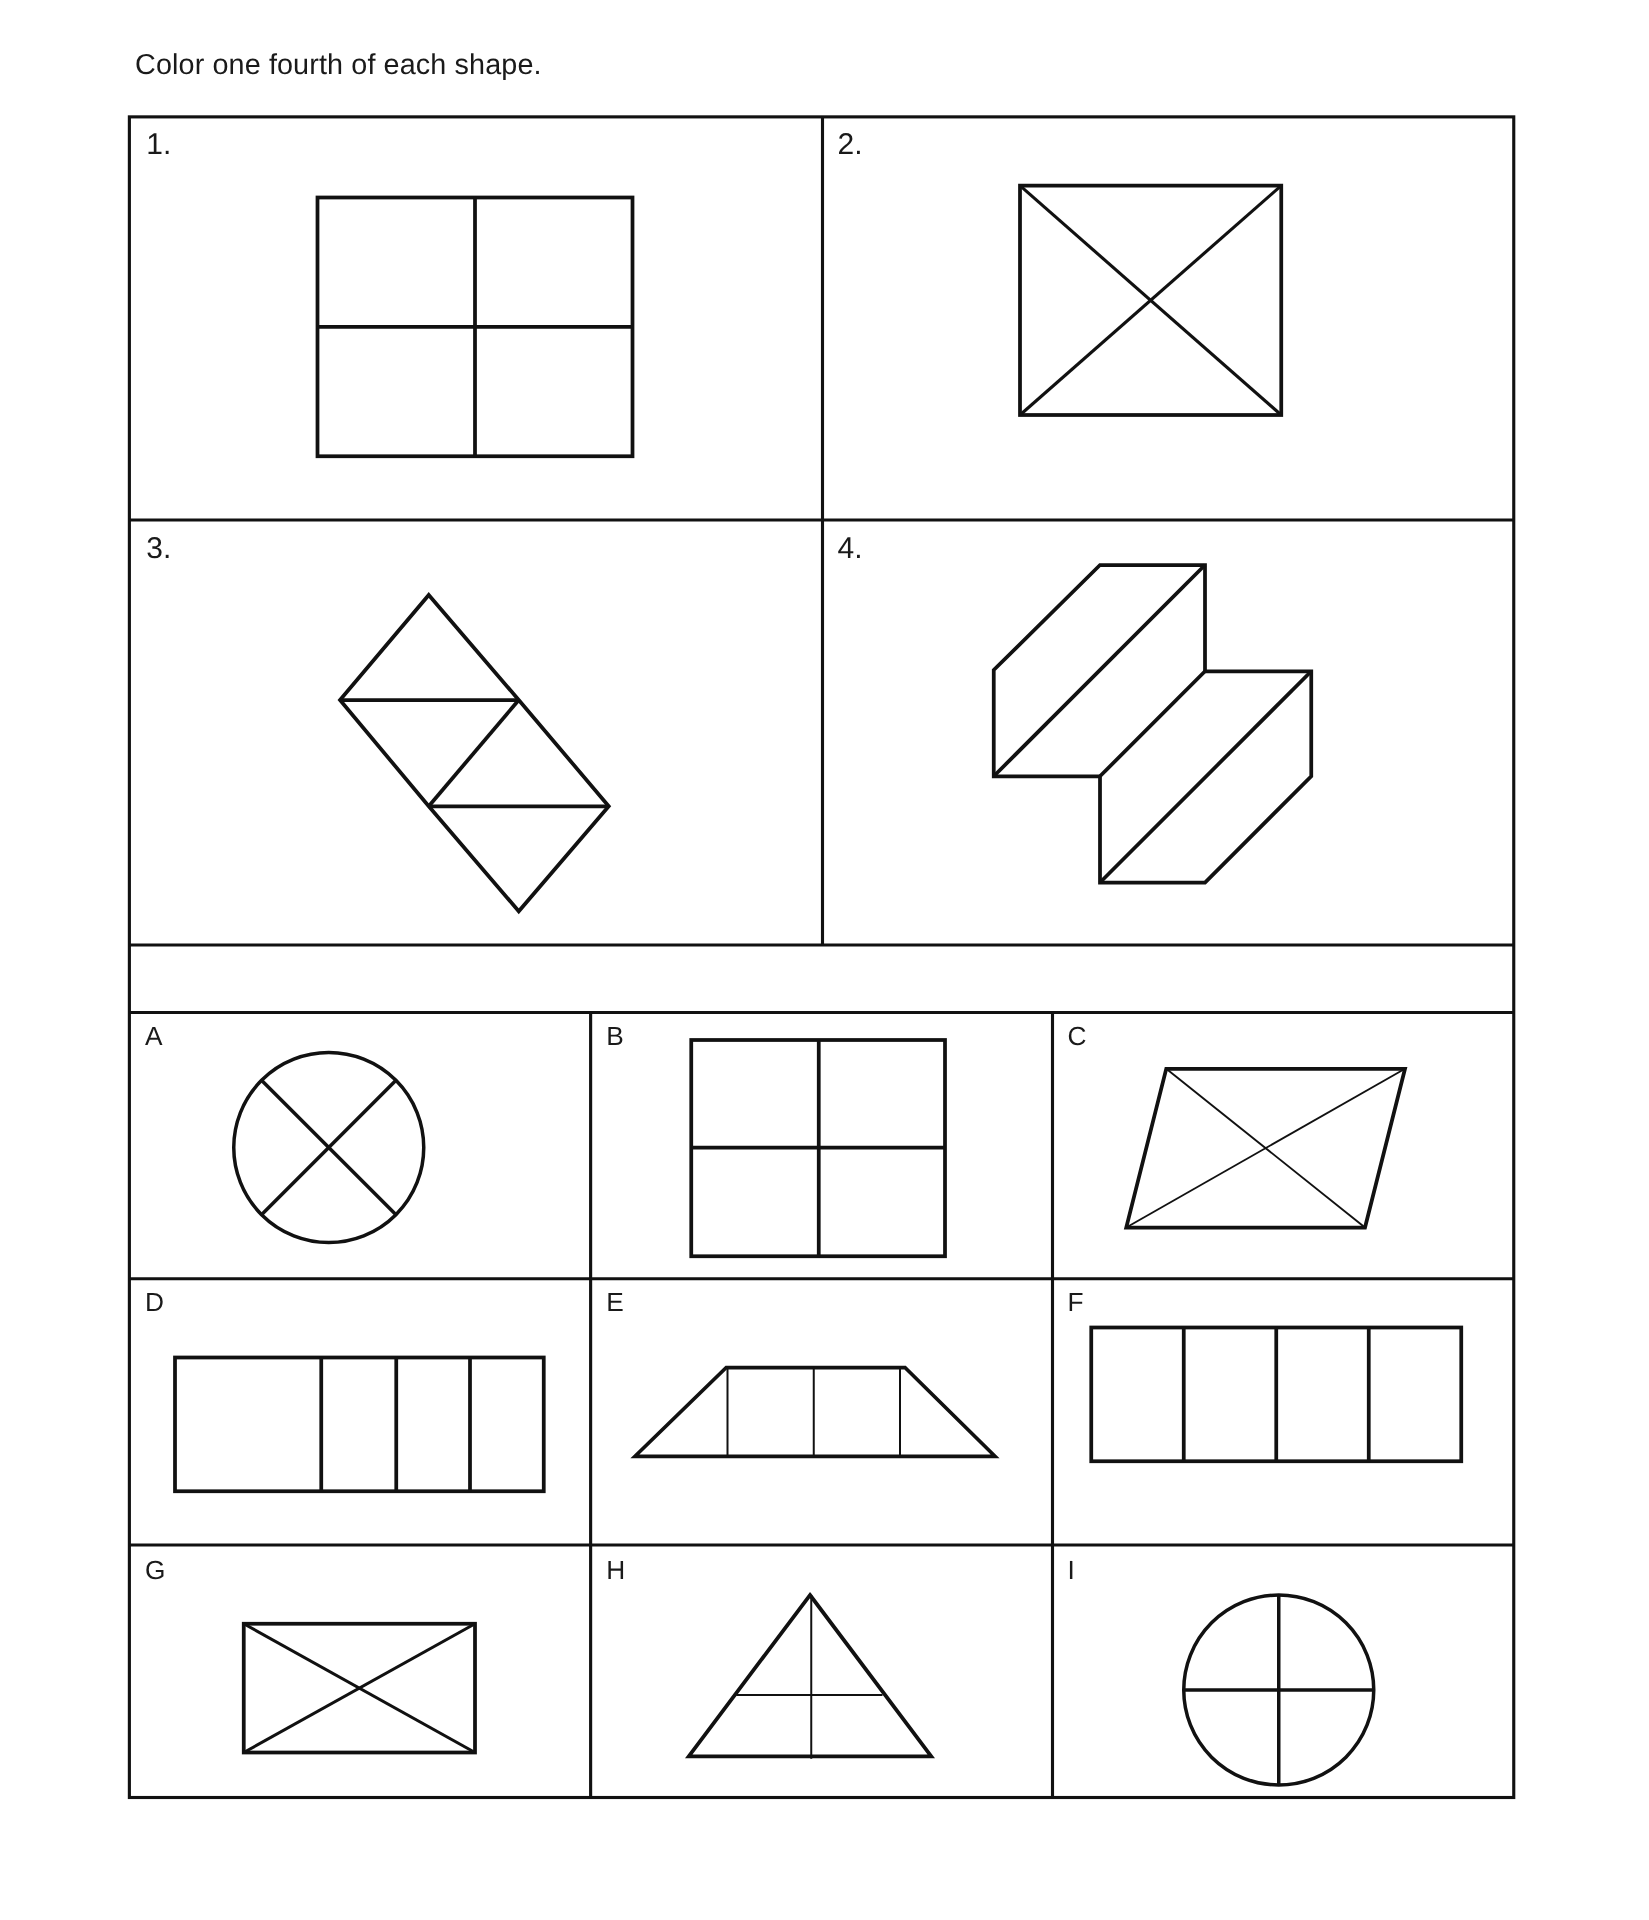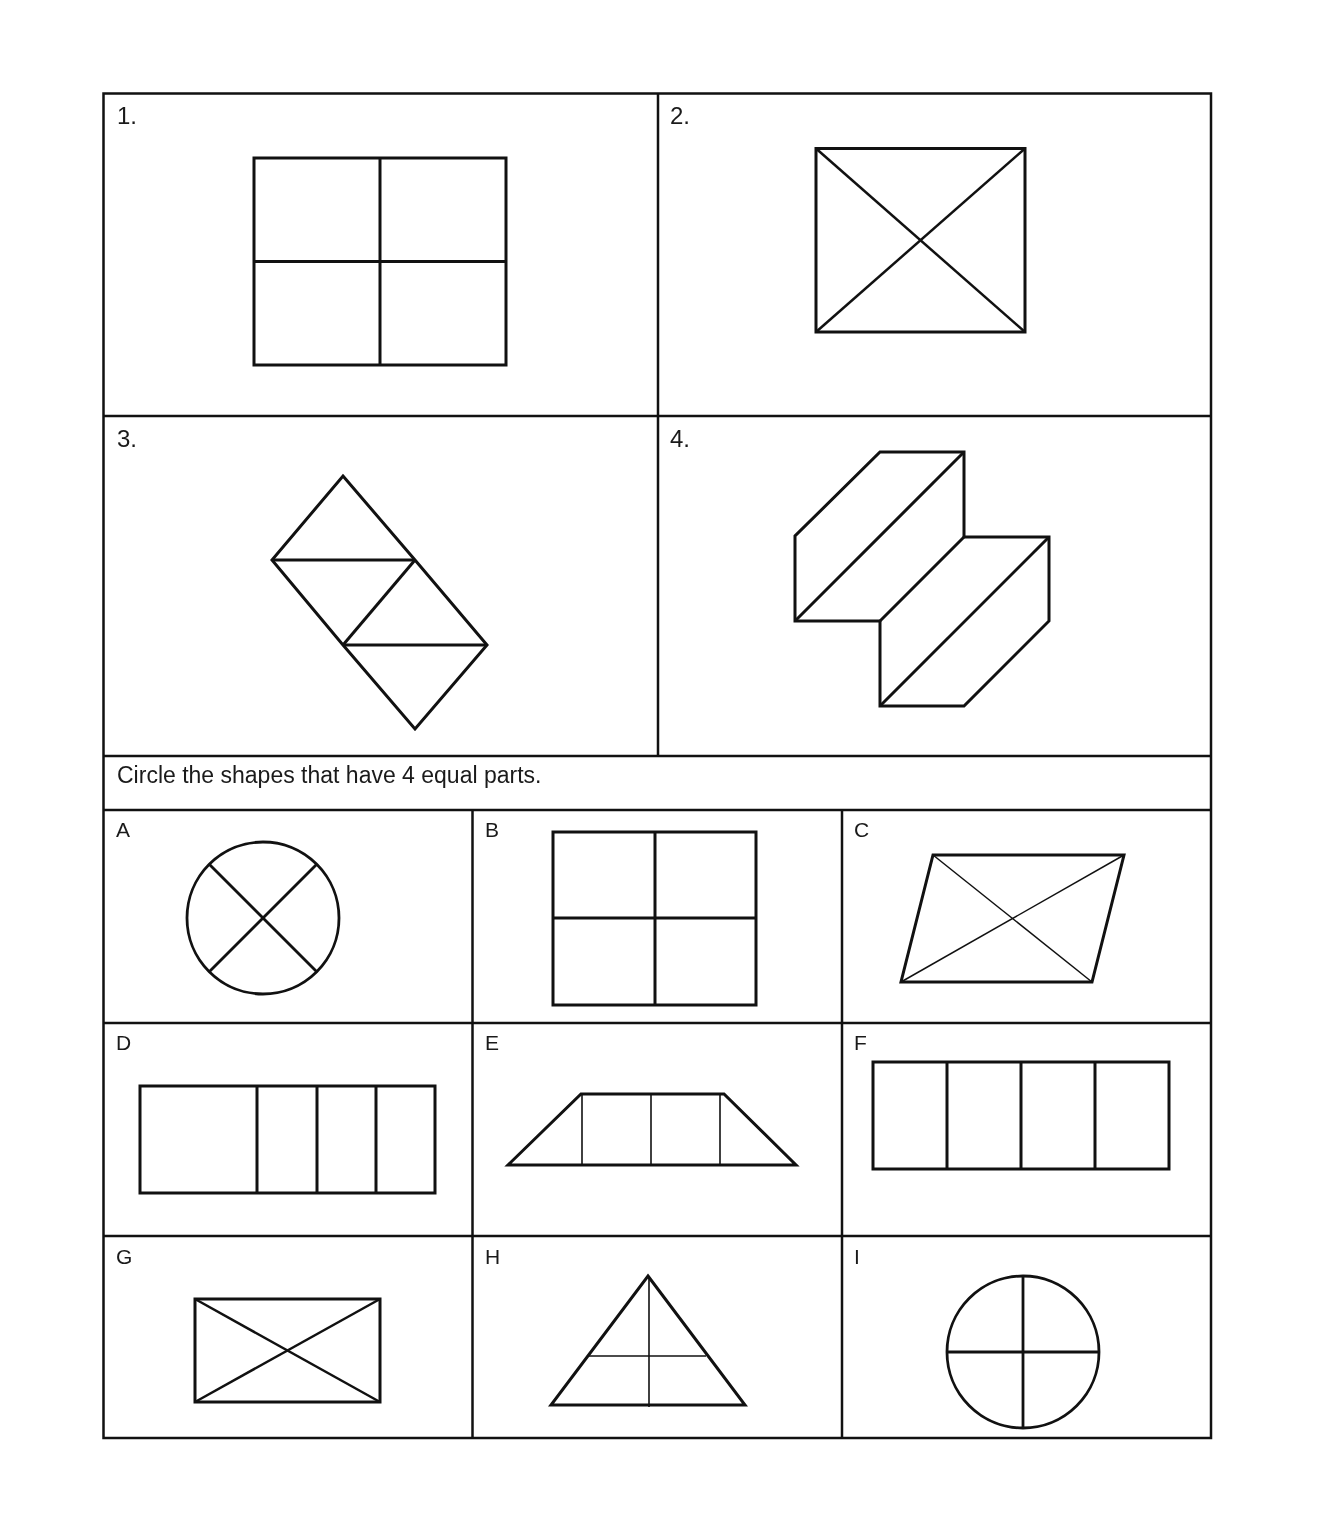--- a/index.html
+++ b/index.html
@@ -45,20 +45,21 @@
       font-size: 23px;
       color: #1a1a1a;
     }
     svg { position: absolute; left: 0; top: 0; }
   </style>
 </head>
 <body>
 
 <div class="worksheet">
 
+  <div class="instruction">Color one fourth of each shape.</div>
 
   <svg width="1319" height="1536" viewBox="0 0 1319 1536">
     <g fill="none" stroke="#111" stroke-linejoin="miter">
 
       <g stroke-width="2.5">
         <rect x="103.5" y="93.5" width="1107.5" height="1344.5"></rect>
         <line x1="658" y1="93.5" x2="658" y2="756"></line>
         <line x1="103.5" y1="416" x2="1211" y2="416"></line>
         <line x1="103.5" y1="756" x2="1211" y2="756"></line>
         <line x1="103.5" y1="810" x2="1211" y2="810"></line>
@@ -151,21 +152,20 @@
         <line x1="947" y1="1352" x2="1099" y2="1352"></line>
       </g>
     </g>
   </svg>
 
   <div class="cell-label" style="left:117px; top:102px;">1.</div>
   <div class="cell-label" style="left:670px; top:102px;">2.</div>
   <div class="cell-label" style="left:117px; top:425px;">3.</div>
   <div class="cell-label" style="left:670px; top:425px;">4.</div>
 
-  <div class="row-instruction">Circle the shapes that have 4 equal parts.</div>
 
   <div class="cell-label small" style="left:116px; top:818px;">A</div>
   <div class="cell-label small" style="left:485px; top:818px;">B</div>
   <div class="cell-label small" style="left:854px; top:818px;">C</div>
   <div class="cell-label small" style="left:116px; top:1031px;">D</div>
   <div class="cell-label small" style="left:485px; top:1031px;">E</div>
   <div class="cell-label small" style="left:854px; top:1031px;">F</div>
   <div class="cell-label small" style="left:116px; top:1245px;">G</div>
   <div class="cell-label small" style="left:485px; top:1245px;">H</div>
   <div class="cell-label small" style="left:854px; top:1245px;">I</div>

